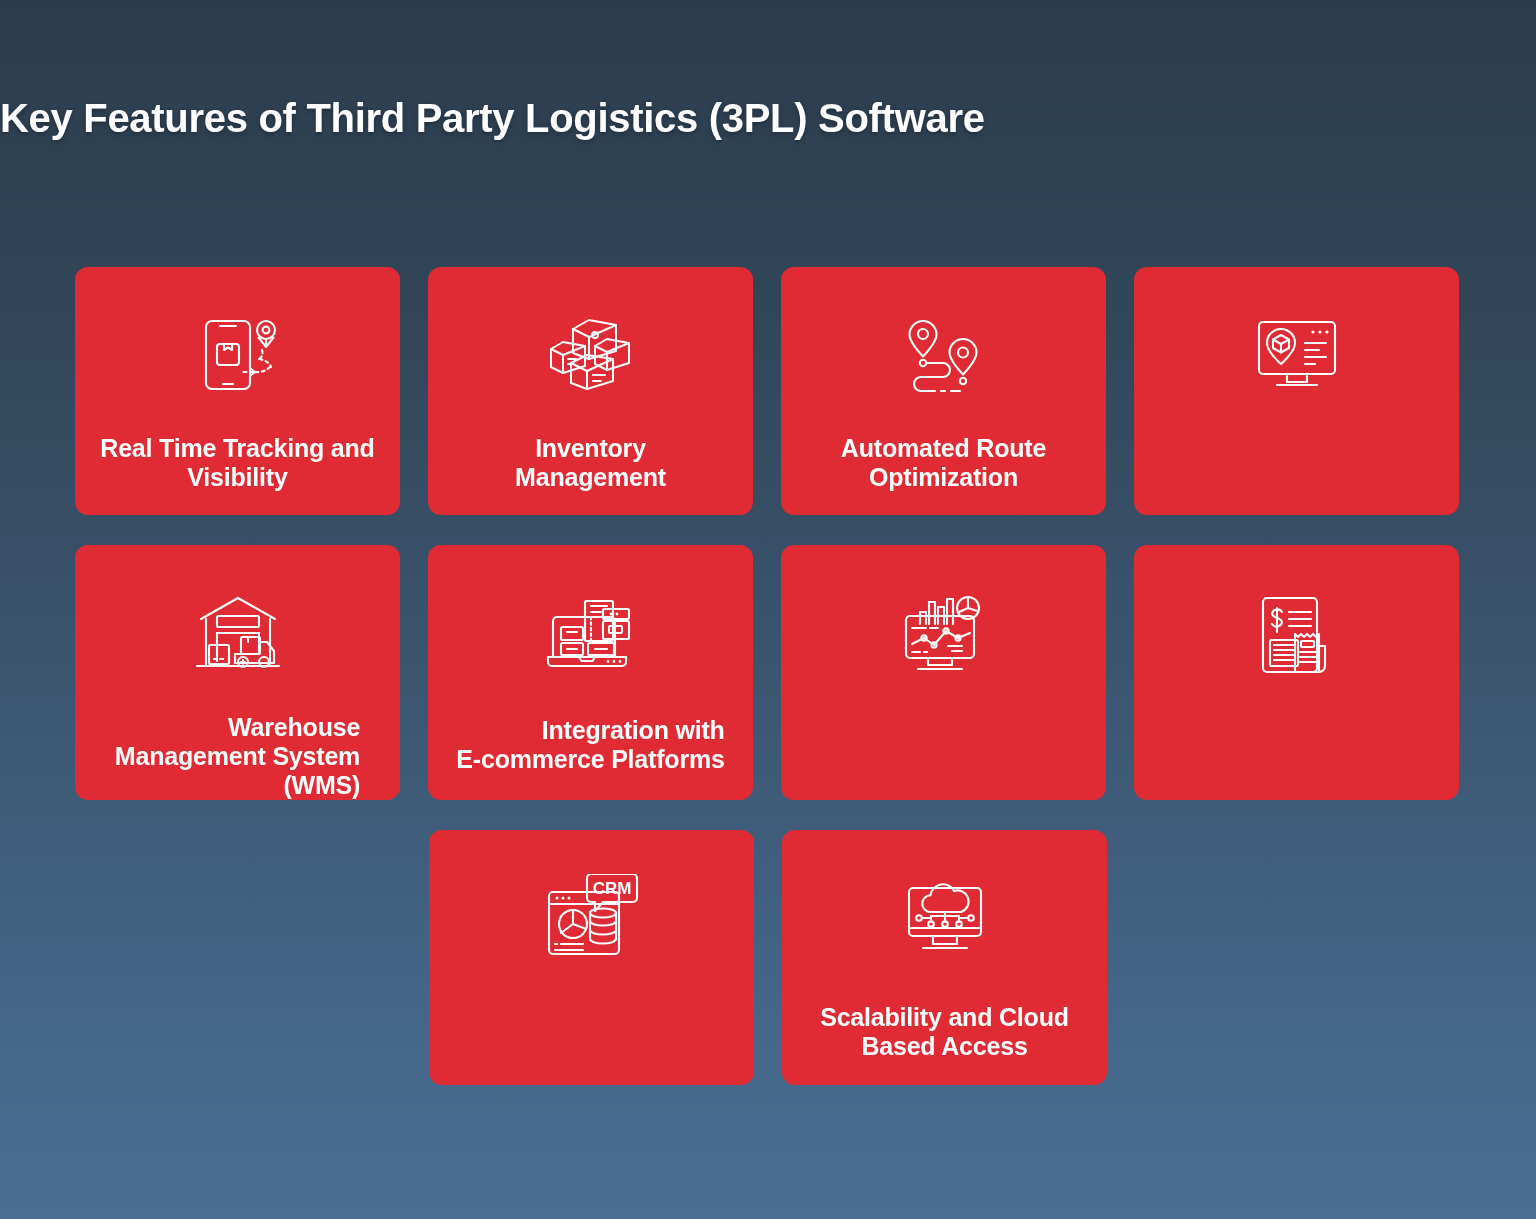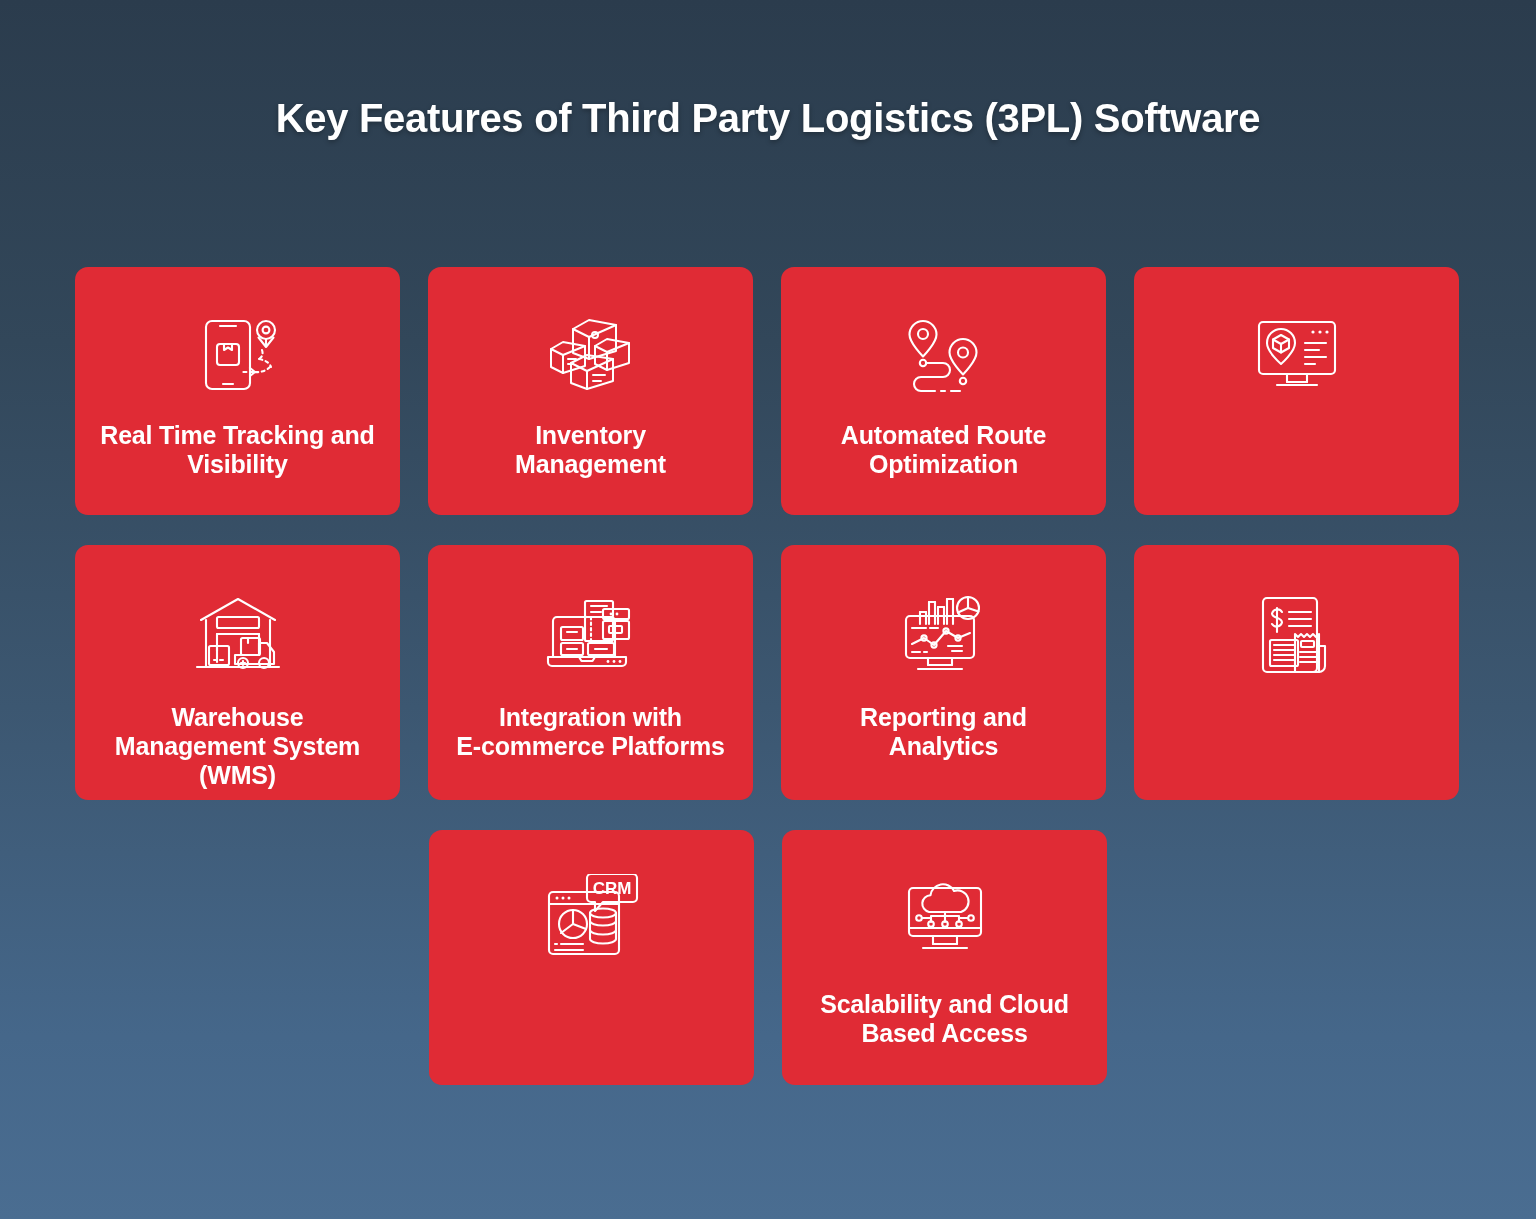--- a/index.html
+++ b/index.html
@@ -8,21 +8,20 @@
     font-family: "Liberation Sans", sans-serif;
     background: linear-gradient(180deg, #2b3c4d 0%, #32475a 28%, #3c5771 58%, #45678a 85%, #4a6d91 100%);
     overflow:hidden;
     position:relative;
   }
   .page { width:1536px; height:1219px; position:relative; }
 
   .title {
     position:absolute;
     top:96px; left:0; right:0;
-    text-align:center;
     color:#ffffff;
     font-size:40px;
     font-weight:bold;
     letter-spacing:-0.3px;
     text-shadow:0 2px 5px rgba(0,0,0,0.30);
   }
 
   .grid-wrap {
     position:absolute;
     left:75px;
@@ -38,20 +37,21 @@
 
   .card {
     width:325px;
     background:#e02b35;
     border-radius:13px;
     display:flex;
     flex-direction:column;
     align-items:center;
     position:relative;
     padding:0 10px;
+    gap:13px;
   }
   .row1 .card { height:248px; }
   .row2 .card { height:255px; }
   .row3 .card { height:255px; }
 
   .icon-box {
     display:flex;
     align-items:center;
     justify-content:center;
     height:100px;
@@ -66,21 +66,21 @@
   .card-label {
     color:#ffffff;
     font-size:25px;
     font-weight:bold;
     line-height:29px;
     text-align:center;
     letter-spacing:-0.2px;
     margin-top:16px;
     white-space:pre-line;
   }
-  .row2 .card-label { margin-top:18px; }
+  .row2 .card-label { margin-top:18px;text-align:right; }
   .row3 .card-label { margin-top:22px; }
 </style>
 </head>
 <body>
 
 <div class="page">
 
   <h1 class="title">Key Features of Third Party Logistics (3PL) Software</h1>
 
   <div class="grid-wrap">
@@ -288,22 +288,20 @@
             <circle cx="48" cy="37" r="2.6"></circle>
             <circle cx="60" cy="44" r="2.6"></circle>
             <path d="M14 34 h14"></path>
             <path d="M32 34 h8"></path>
             <path d="M50 52 h14"></path>
             <path d="M54 57 h10"></path>
             <path d="M14 58 h8"></path>
             <path d="M26 58 h3"></path>
           </svg>
         </div>
-        <div class="card-label">Reporting and
-Analytics</div>
       </div>
 
       <div class="card">
         <div class="icon-box">
           <svg width="84" height="82" viewBox="0 0 84 82" fill="none" stroke="#fff" stroke-width="2.1" stroke-linecap="round" stroke-linejoin="round">
 
             <path d="M8 8 a4 4 0 0 1 4 -4 h46 a4 4 0 0 1 4 4 v66 a4 4 0 0 1 -4 4 h-46 a4 4 0 0 1 -4 -4 z"></path>
 
             <path d="M22 14 v24"></path>
             <path d="M27 18 a5.5 5.5 0 0 0 -10 1.5 c0 5 10 3.5 10 9 a5.5 5.5 0 0 1 -10 1.5"></path>

